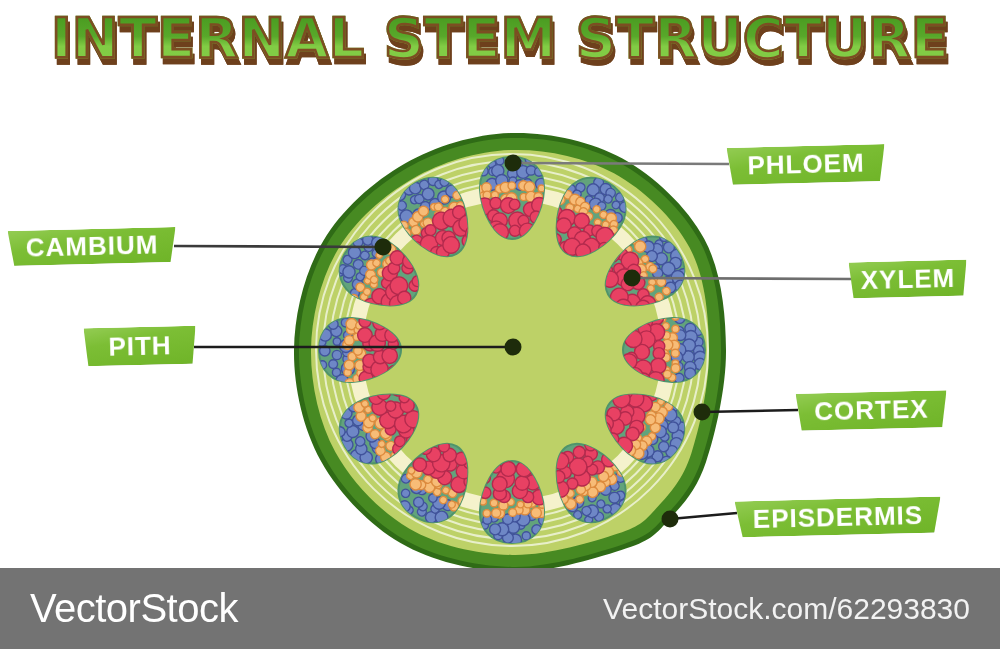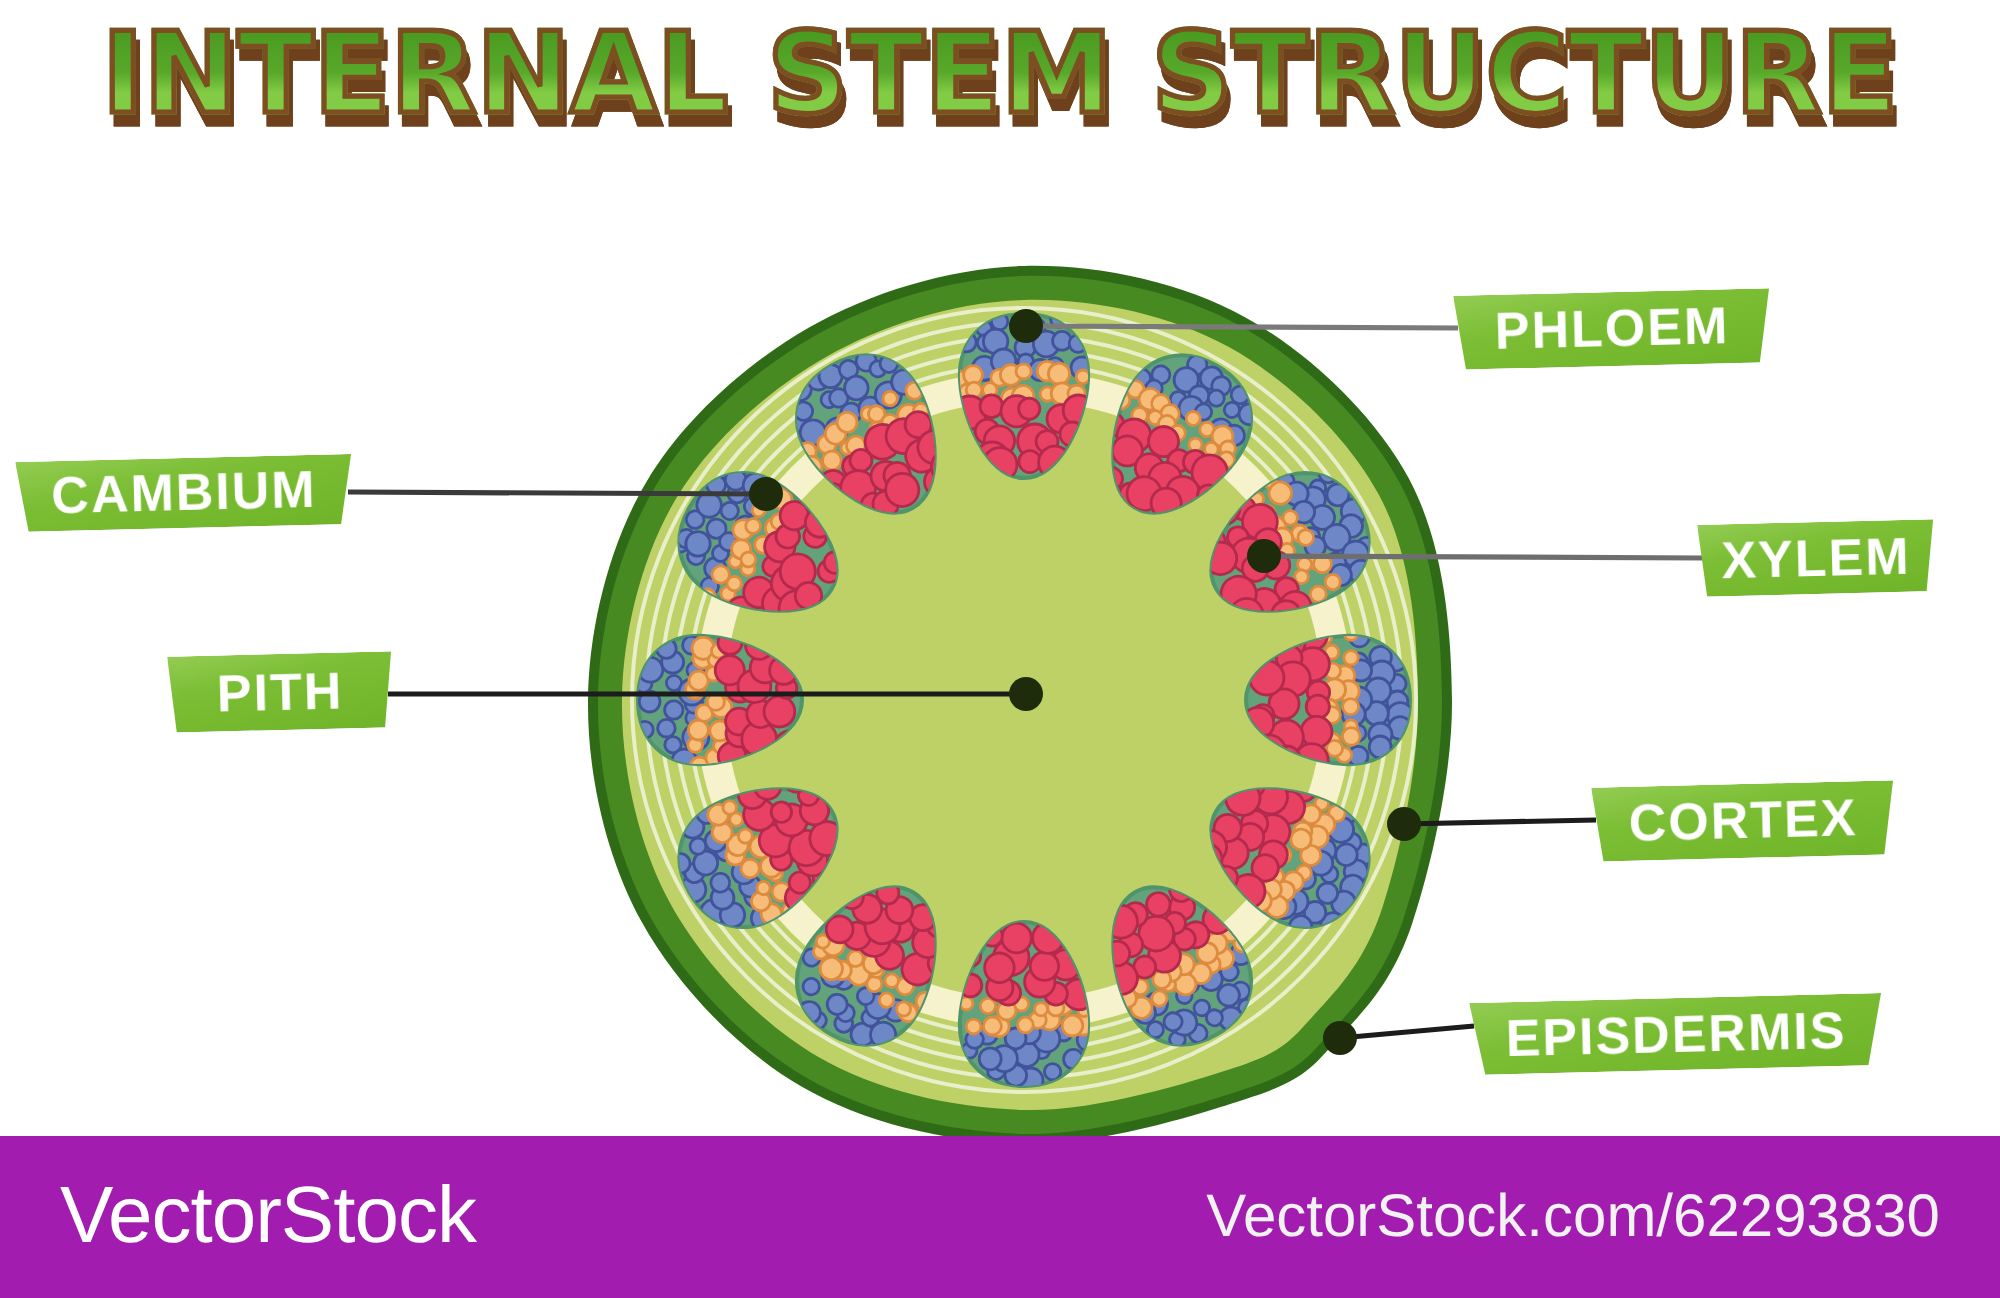--- a/index.html
+++ b/index.html
@@ -29,21 +29,21 @@
     filter:drop-shadow(5px 5px 0 #a2a2a2);
     transform:rotate(-1.4deg);
   }
   .plate span{
     color:#ffffff;font-size:26px;font-weight:600;letter-spacing:1px;
     font-family:"Liberation Sans", sans-serif;
   }
 
   
   .bar{
-    position:absolute;left:0;top:568px;width:1000px;height:81px;background:#a21caf;
+    position:absolute;left:0;top:568px;width:1000px;height:81px;background:#737373;
     display:flex;align-items:center;justify-content:space-between;
     padding:0 30px;box-sizing:border-box;
   }
   .bar .wm-left{color:#ffffff;font-size:40px;letter-spacing:-0.5px;}
   .bar .wm-right{color:#f2f2f2;font-size:30px;letter-spacing:0;}
 </style>
 </head>
 <body>
 
 <div class="page">

